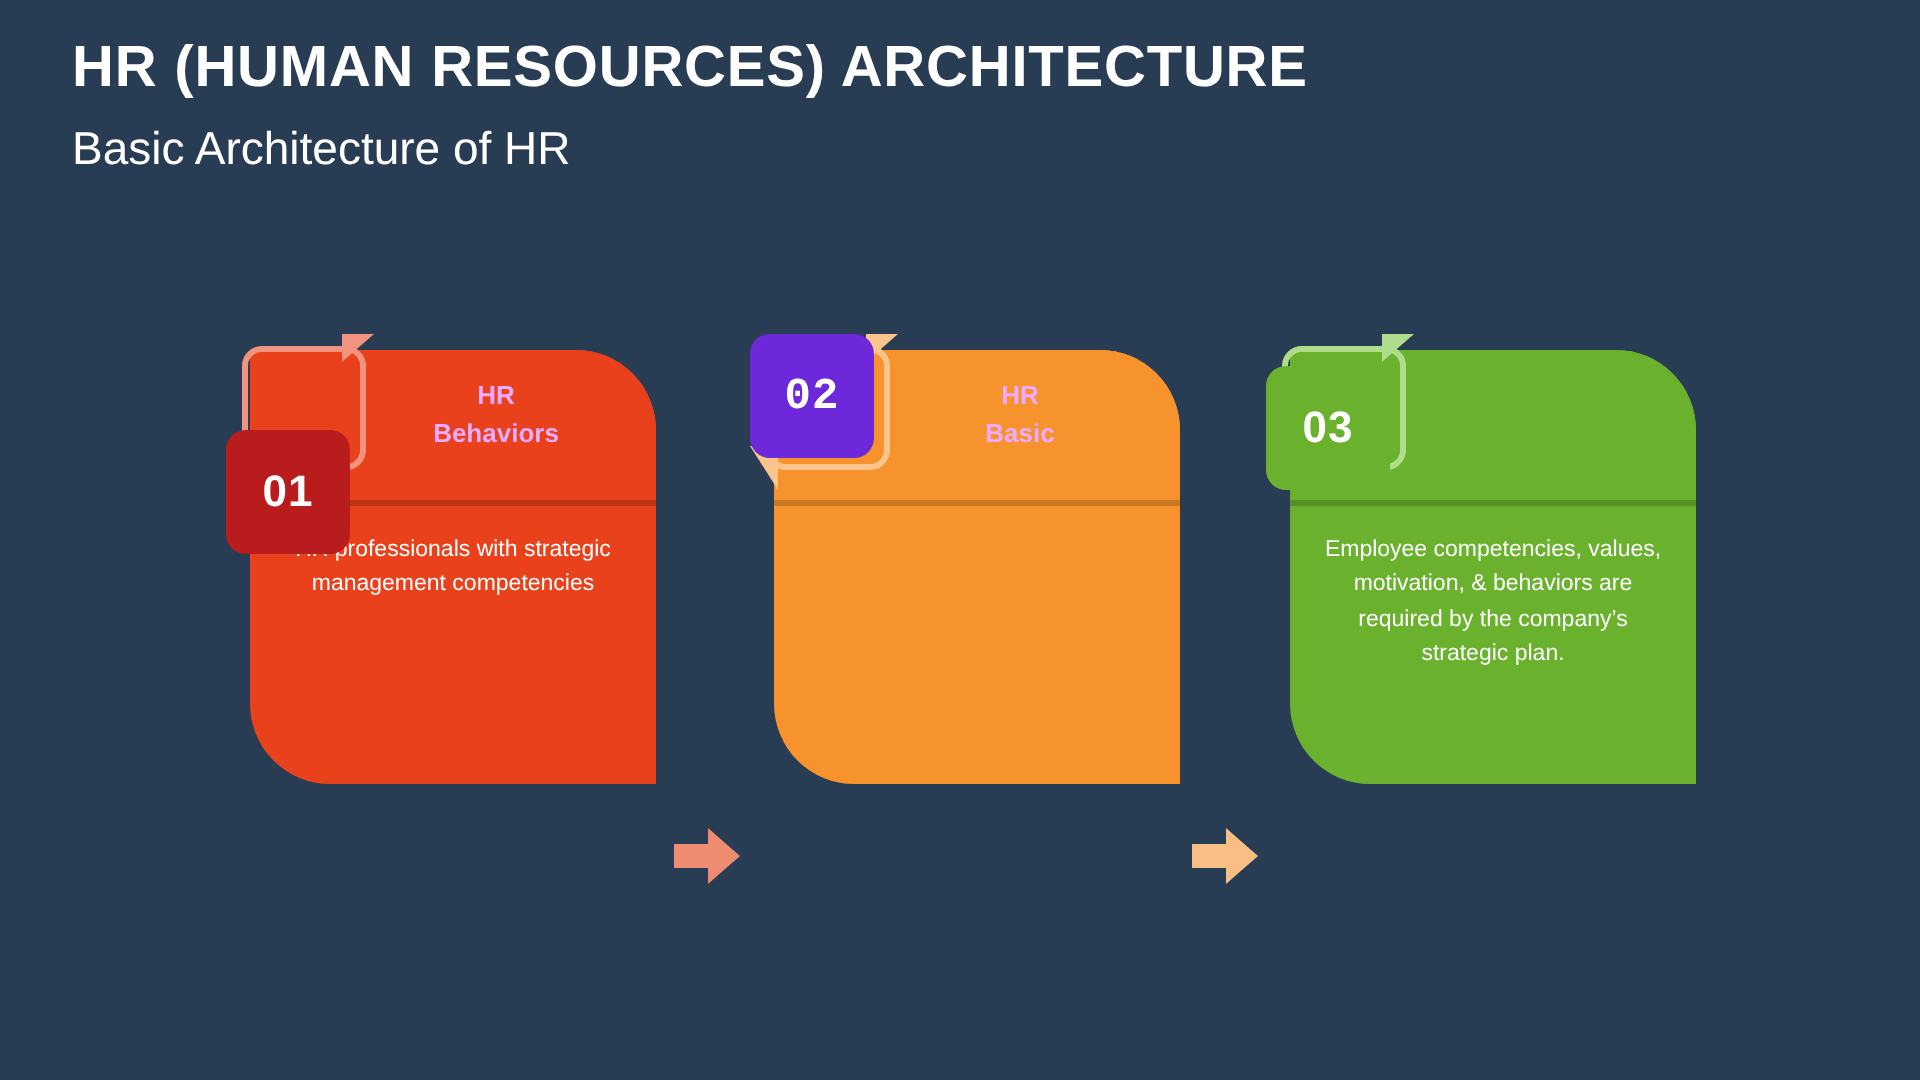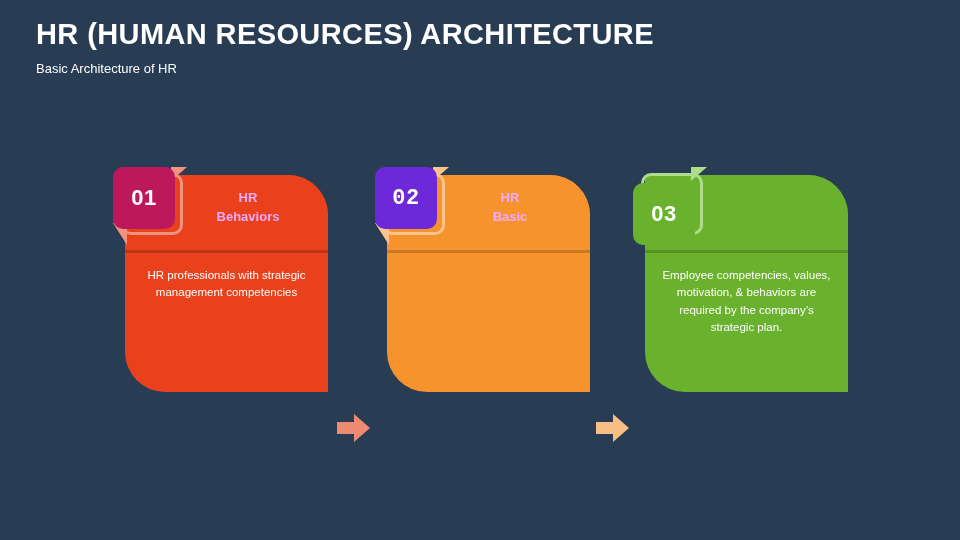--- a/index.html
+++ b/index.html
@@ -20,21 +20,21 @@
   #title {
     color:#FFFFFF;
     font-size:29px;
     font-weight:bold;
     letter-spacing:0.4px;
     line-height:1.15;
     white-space:nowrap;
   }
   #subtitle {
     color:#FFFFFF;
-    font-size:13px;
+    font-size:23px;
     font-weight:normal;
     margin-top:10px;
     white-space:nowrap;
   }
 
   
   #cards {
     position:absolute;
     left:0; top:155px;
     width:960px; height:240px;
@@ -173,21 +173,21 @@
       </div>
       <div class="card-title">
         <span>HR</span><br>
         <span>Behaviors</span>
       </div>
       <div class="card-text">HR professionals with strategic management competencies</div>
       <div class="badge-wrap">
         <div class="badge-flap" style="border-top-color: rgb(242, 147, 127);"></div>
         <div class="badge-fold" style="border-top-color: rgb(242, 147, 127);"></div>
         <div class="badge-frame" style="border-color: rgb(242, 147, 127);"></div>
-        <div class="badge" style="background: #be185d;">
+        <div class="badge" style="background: #b91c1c; margin-top: 48px;">
           <span class="badge-num">01</span>
         </div>
       </div>
     </div>
 
     <div class="card c1">
       <div class="card-body" style="background: rgb(246, 147, 44);"></div>
       <div class="card-head" style="background: rgb(246, 147, 44);">
         <div class="divider"></div>
       </div>

